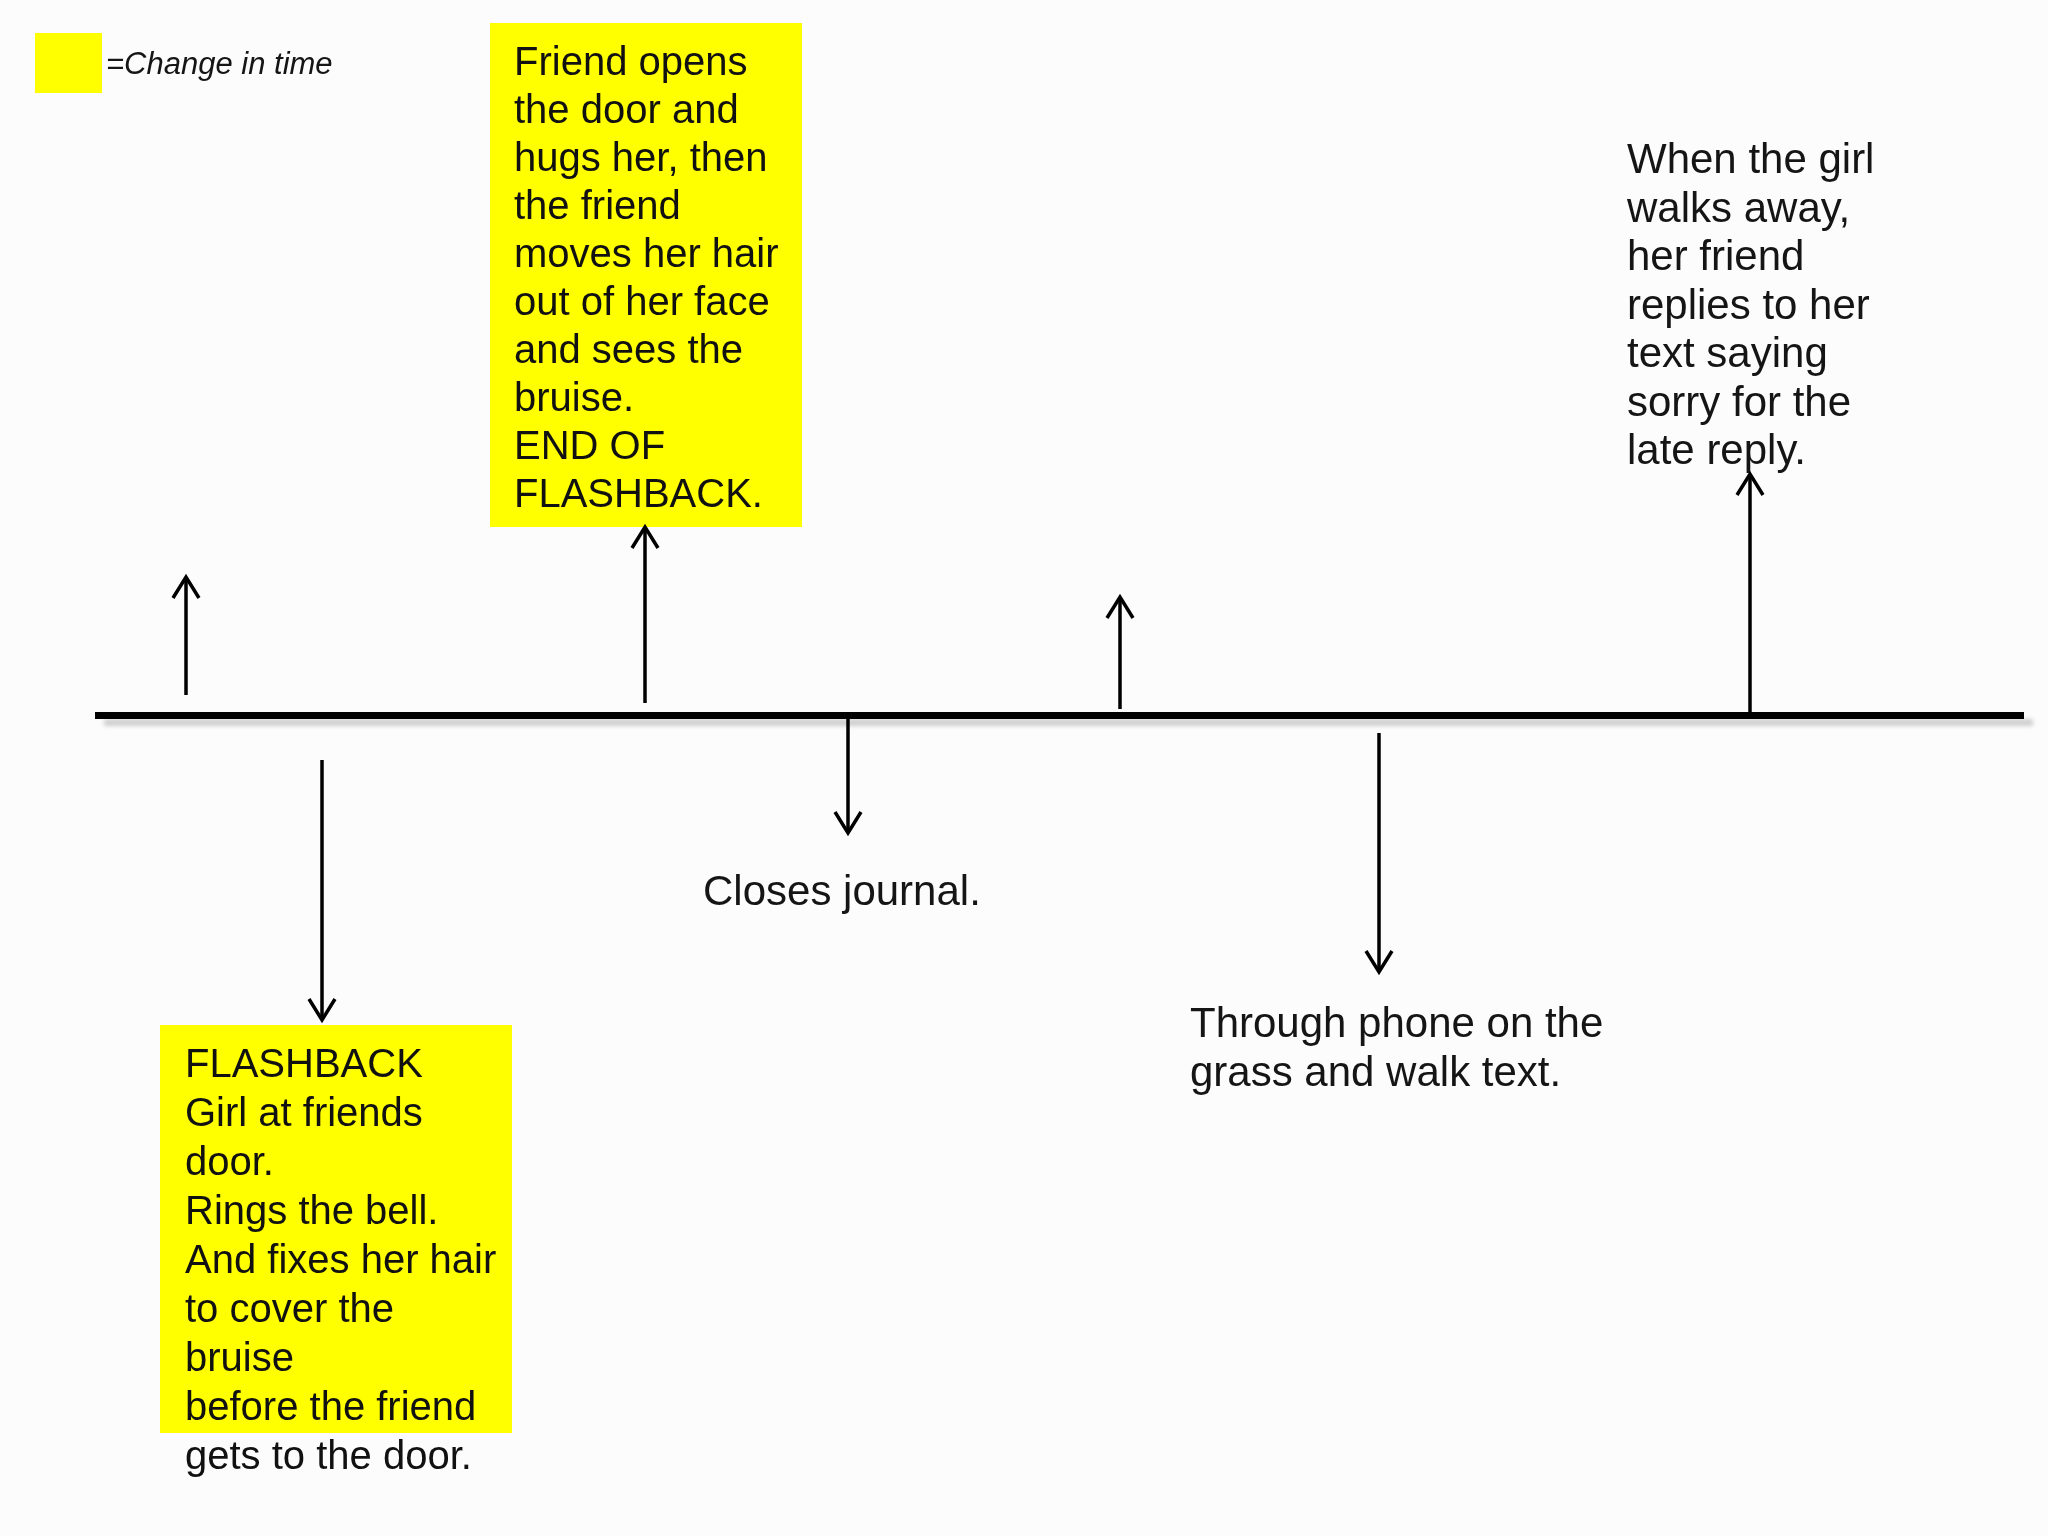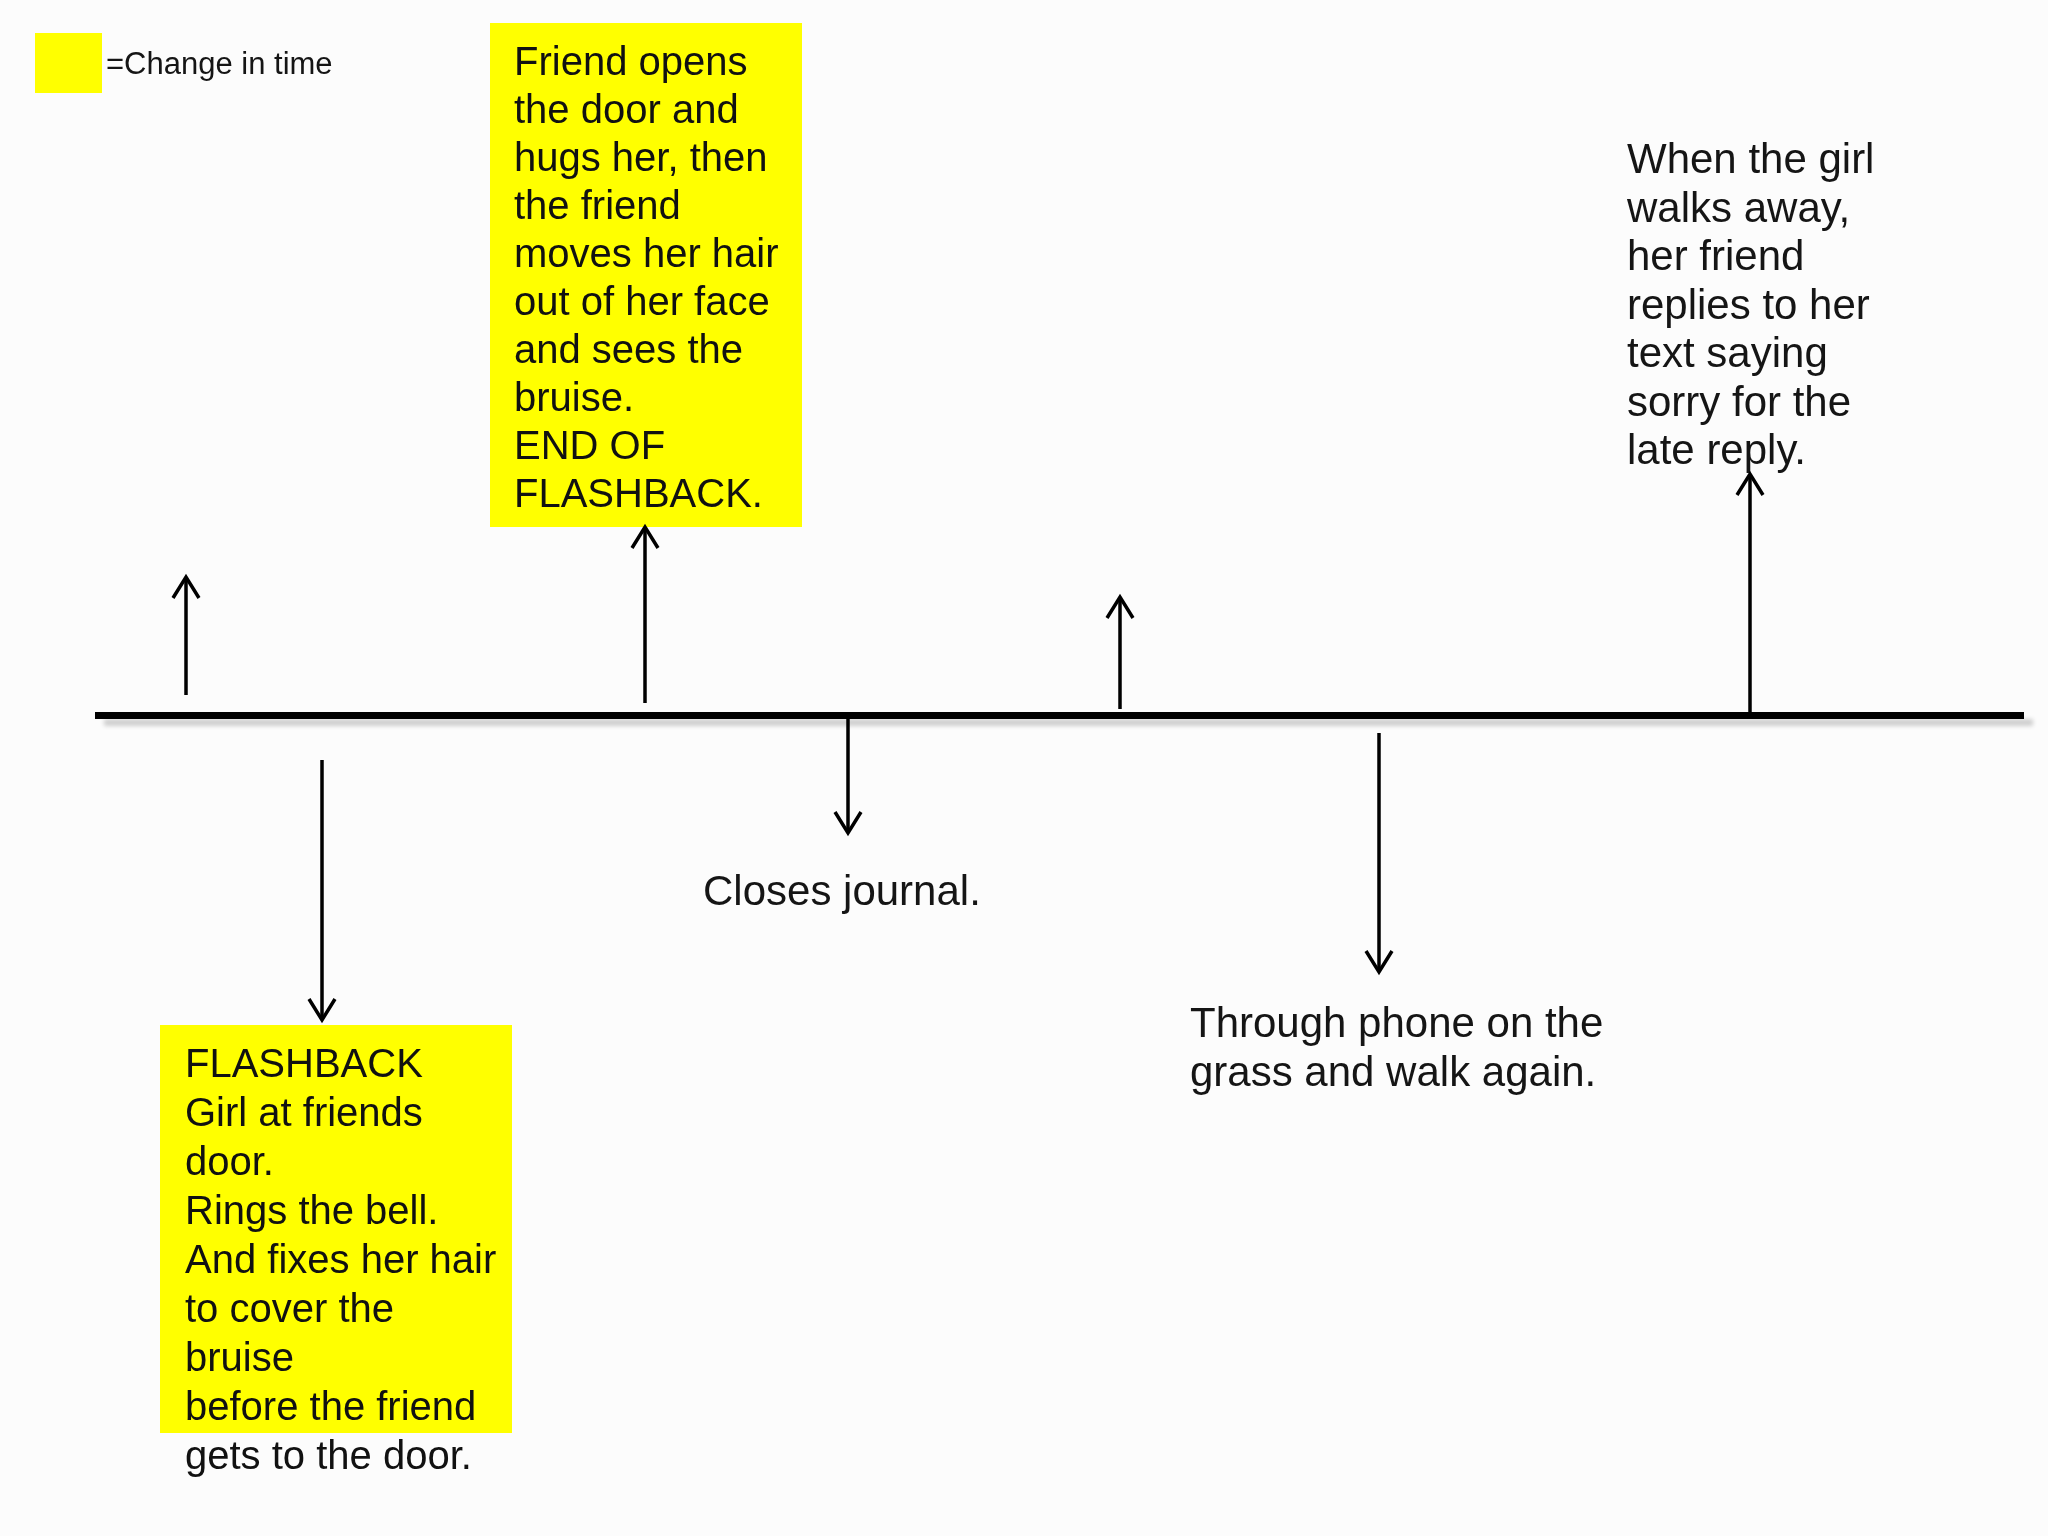--- a/index.html
+++ b/index.html
@@ -24,21 +24,21 @@
     font-size: 40px;
     line-height: 49px;
     white-space: pre-line;
     color: #111111;
     box-sizing: border-box;
   }
   #end-flashback-box { left: 490px; top: 23px;   width: 312px; height: 504px; padding: 14px 12px 0 24px; line-height: 48px; }
   #flashback-box     { left: 160px; top: 1025px; width: 352px; height: 408px; padding: 14px 8px 0 25px; }
 
   #legend-swatch { left: 35px; top: 33px; width: 67px; height: 60px; background: #ffff00; }
-  #legend-label  { left: 106px; top: 46px; font-size: 31px; line-height: 36px; }
+  #legend-label  { left: 106px; top: 46px; font-size: 31px; line-height: 36px; font-style: italic; }
 
   #note-looks-at-phone { left: 110px;  top: 496px; }
   #note-looks-again    { left: 930px;  top: 481px; }
   #note-closes-journal { left: 703px;  top: 866px; }
   #note-throws-phone   { left: 1190px; top: 998px; }
   #note-friend-replies { left: 1627px; top: 135px; line-height: 48.5px; }
 
   #timeline {
     left: 95px; top: 712px; width: 1929px; height: 7px;
     background: #000000;
@@ -84,21 +84,21 @@
 Girl at friends
 door.
 Rings the bell.
 And fixes her hair
 to cover the bruise
 before the friend
 gets to the door.</div>
 
   <div id="note-closes-journal" class="abs note">Closes journal.</div>
   <div id="note-throws-phone" class="abs note">Through phone on the
-grass and walk again.</div>
+grass and walk text.</div>
   <div id="note-friend-replies" class="abs note">When the girl
 walks away,
 her friend
 replies to her
 text saying
 sorry for the
 late reply.</div>
 
   <div id="timeline" class="abs"></div>
 

